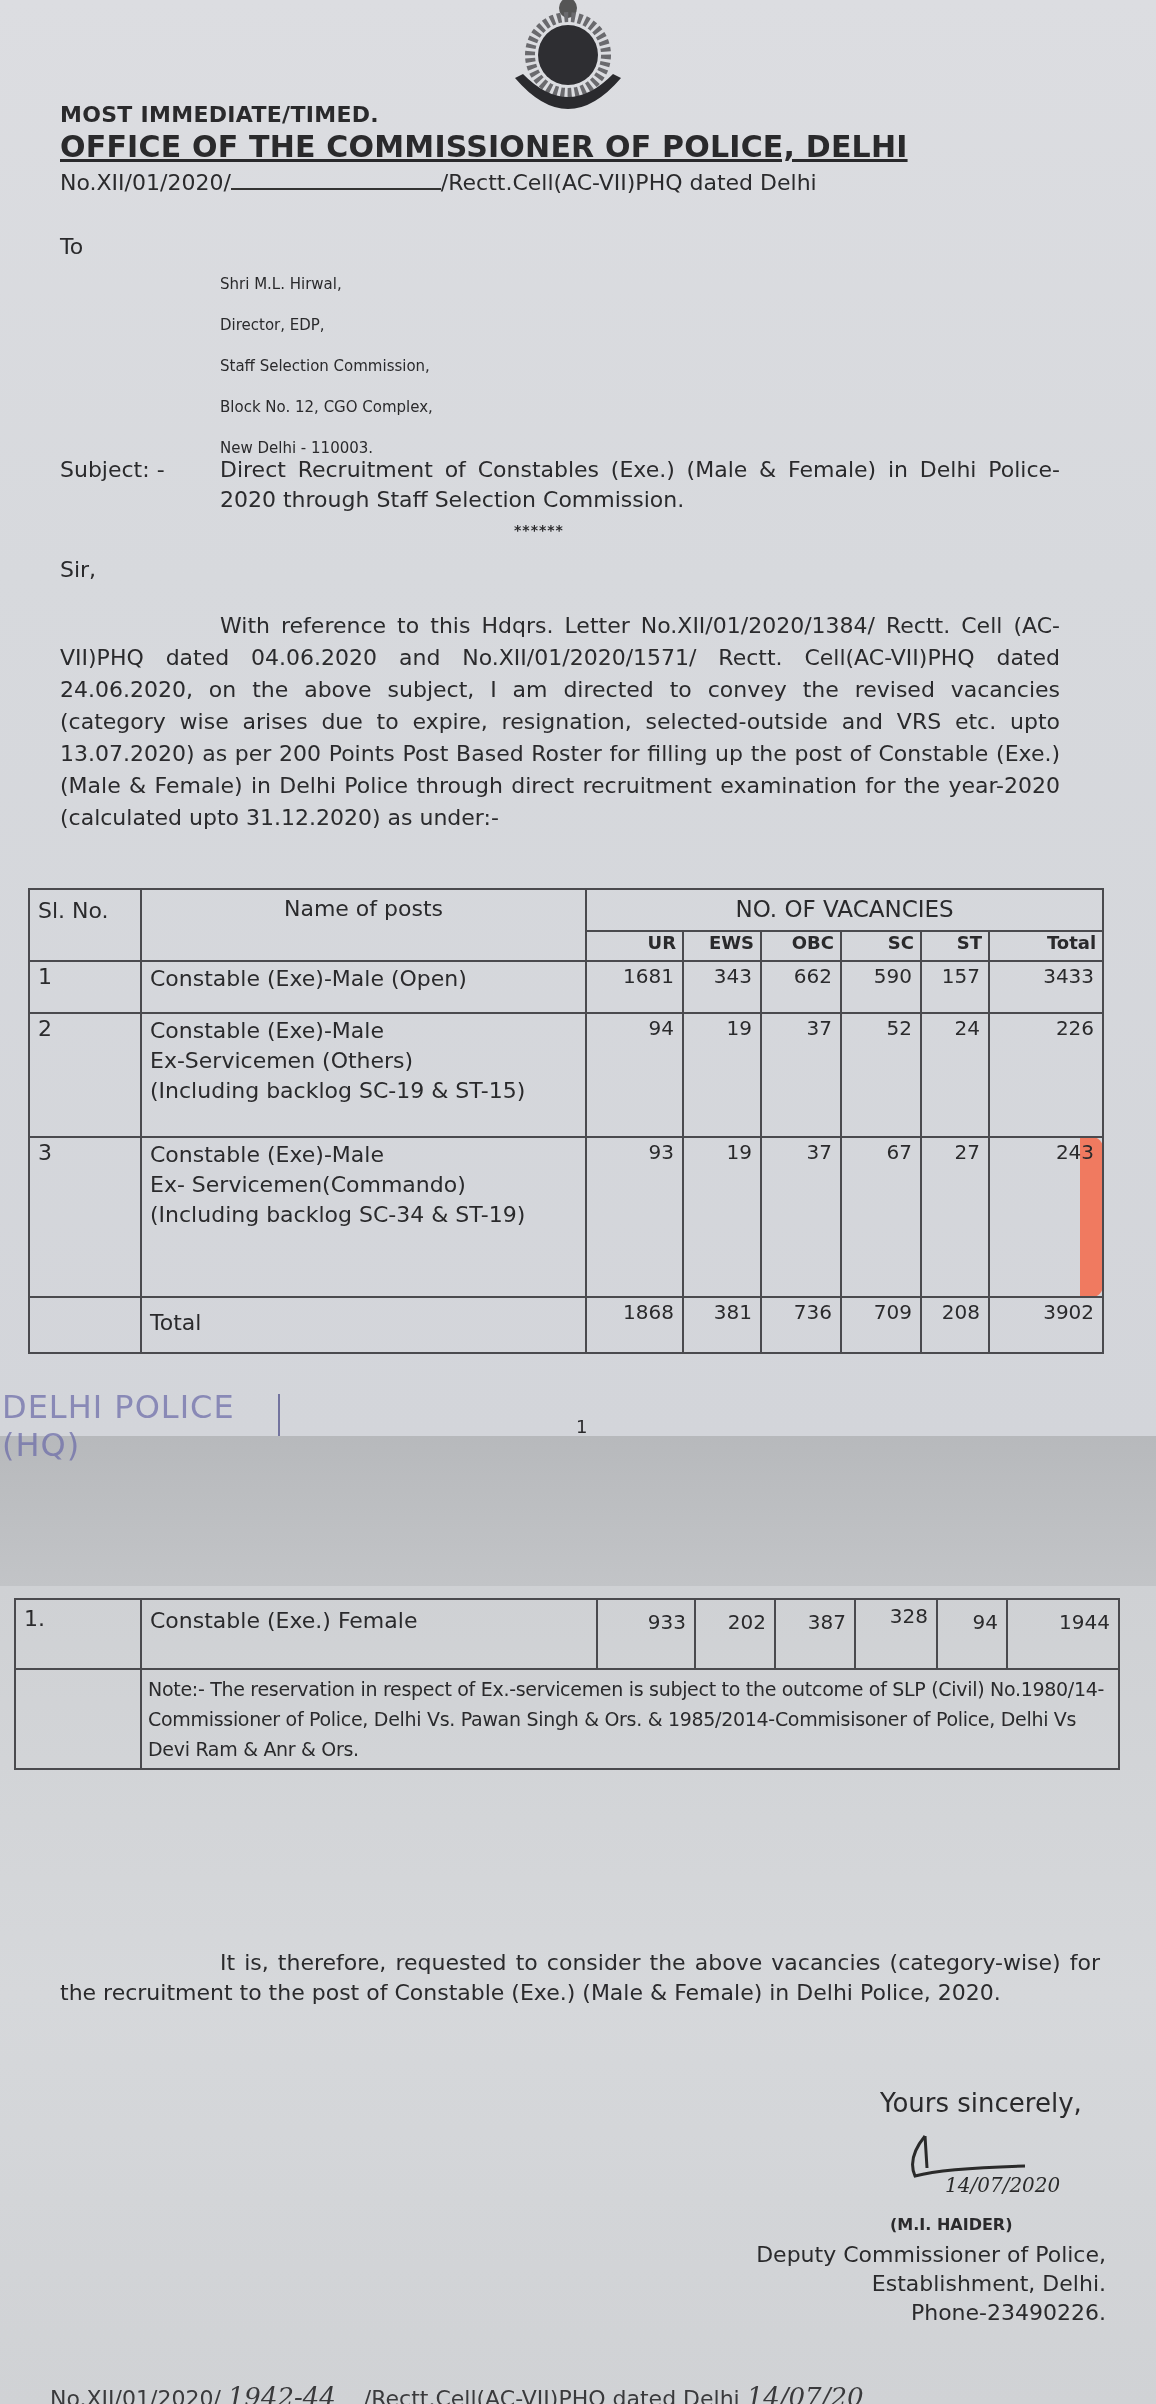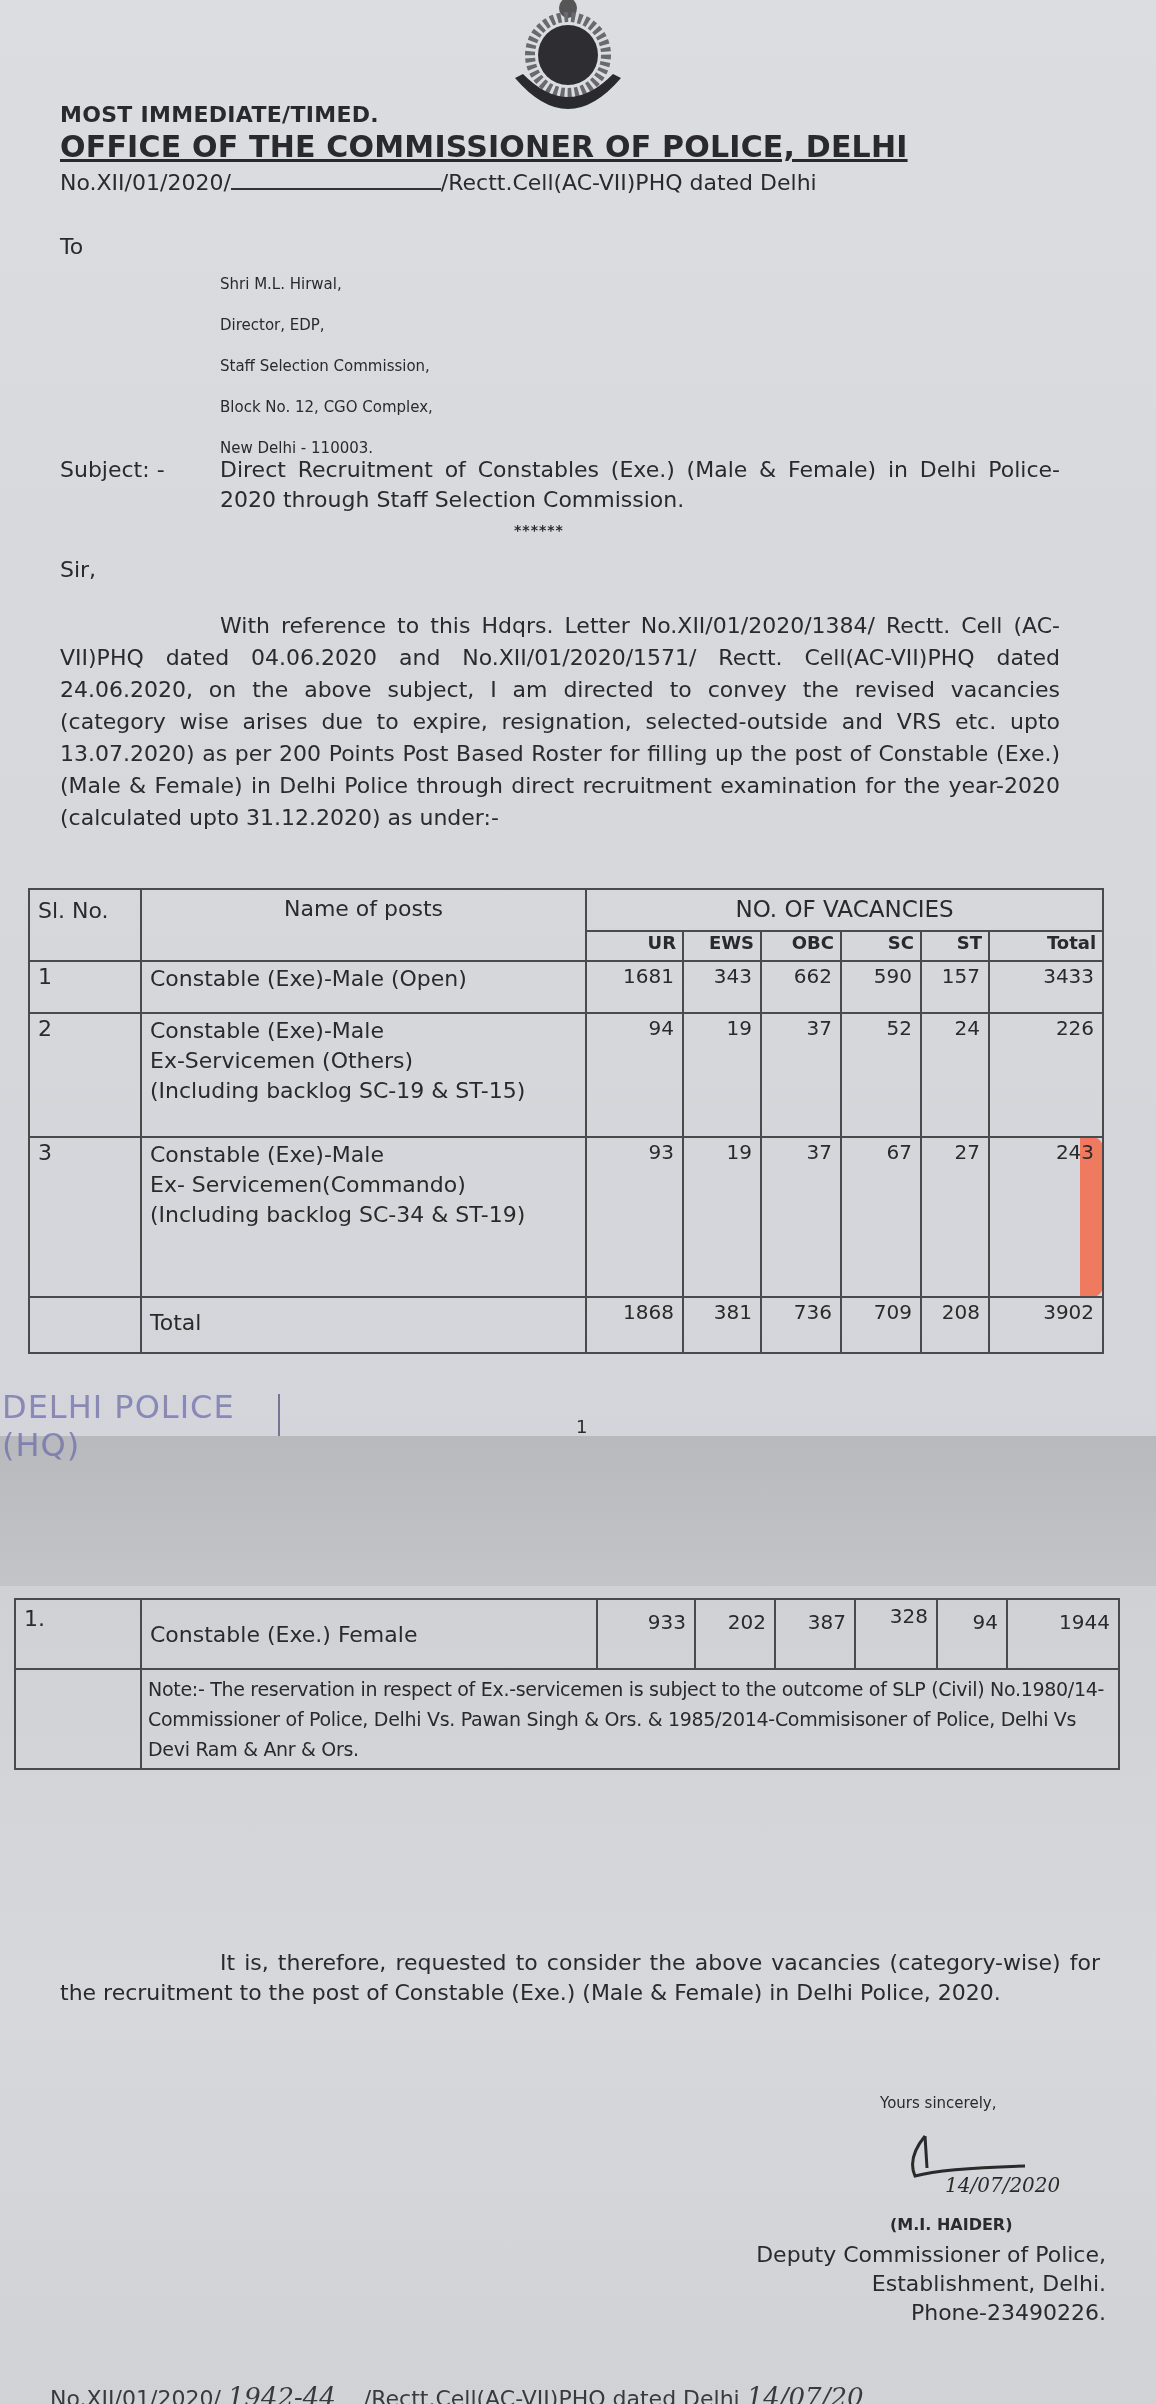--- a/index.html
+++ b/index.html
@@ -46,21 +46,21 @@
   .num { text-align: right; font-size: 20px; padding-right: 8px !important; }
   .hdr-small { font-size: 18px; font-weight: bold; text-align: right; padding: 0 6px !important; }
   .bold { font-weight: normal; border-radius: 11px; }
   .name-cell { line-height: 30px; }
   .stamp { left: 2px; top: 1388px; width: 300px; height: 50px; color: #6a6aa8; font-size: 32px; letter-spacing: 1px; opacity: 0.7; }
   .stamp .box { position: absolute; left: 276px; top: 6px; width: 2px; height: 42px; background: #4a4a86; }
   .pageno { left: 576px; top: 1412px; font-size: 18px; }
 
   .closing { left: 60px; top: 1948px; width: 1040px; white-space: normal; text-align: justify; font-size: 22px; line-height: 30px; }
   .closing .indent { display: inline-block; width: 160px; }
-  .yours { left: 880px; top: 2088px; font-size: 15px; }
+  .yours { left: 880px; top: 2088px; font-size: 26px; }
   .sig { left: 905px; top: 2128px; width: 200px; height: 70px; }
   .signame { left: 890px; top: 2210px; font-size: 16px; font-weight: bold; }
   .desig { right: 50px; top: 2240px; text-align: right; font-size: 22px; line-height: 29px; white-space: nowrap; }
   .footer-ref { left: 50px; top: 2382px; font-size: 22px; color: #3a3a3c; }
   .hand { font-family: "DejaVu Serif", serif; font-style: italic; font-size: 26px; }
 </style>
 </head>
 <body>
 
 <div class="page1"></div>
@@ -183,21 +183,21 @@
     <col style="width:98px">
       <col style="width:80px">
       <col style="width:80px">
     <col style="width:82px">
       <col style="width:70px">
       <col style="width:112px">
   </colgroup>
   <tbody>
       <tr style="height:70px">
     <td style="padding-top:6px">1.</td>
-    <td class="name-cell" style="padding-top:20px"><span>Constable (Exe.) </span><span class="bold">Female</span></td>
+    <td class="name-cell" style="padding-top:6px"><span>Constable (Exe.) </span><span class="bold">Female</span></td>
     <td class="num" style="padding-top:10px">933</td>
     <td class="num" style="padding-top:10px">202</td>
     <td class="num" style="padding-top:10px">387</td>
     <td class="num" style="padding-top:4px">328</td>
     <td class="num" style="padding-top:10px">94</td>
     <td class="num bold" style="padding-top:10px">1944</td>
   </tr>
   <tr style="height:96px">
     <td></td>
     <td colspan="7" style="font-size:19px;line-height:30px;padding:4px 6px;letter-spacing:-0.3px;">Note:- The reservation in respect of Ex.-servicemen is subject to the outcome of SLP (Civil) No.1980/14-Commissioner of Police, Delhi Vs. Pawan Singh &amp; Ors. &amp; 1985/2014-Commisisoner of Police, Delhi Vs Devi Ram &amp; Anr &amp; Ors.</td>

